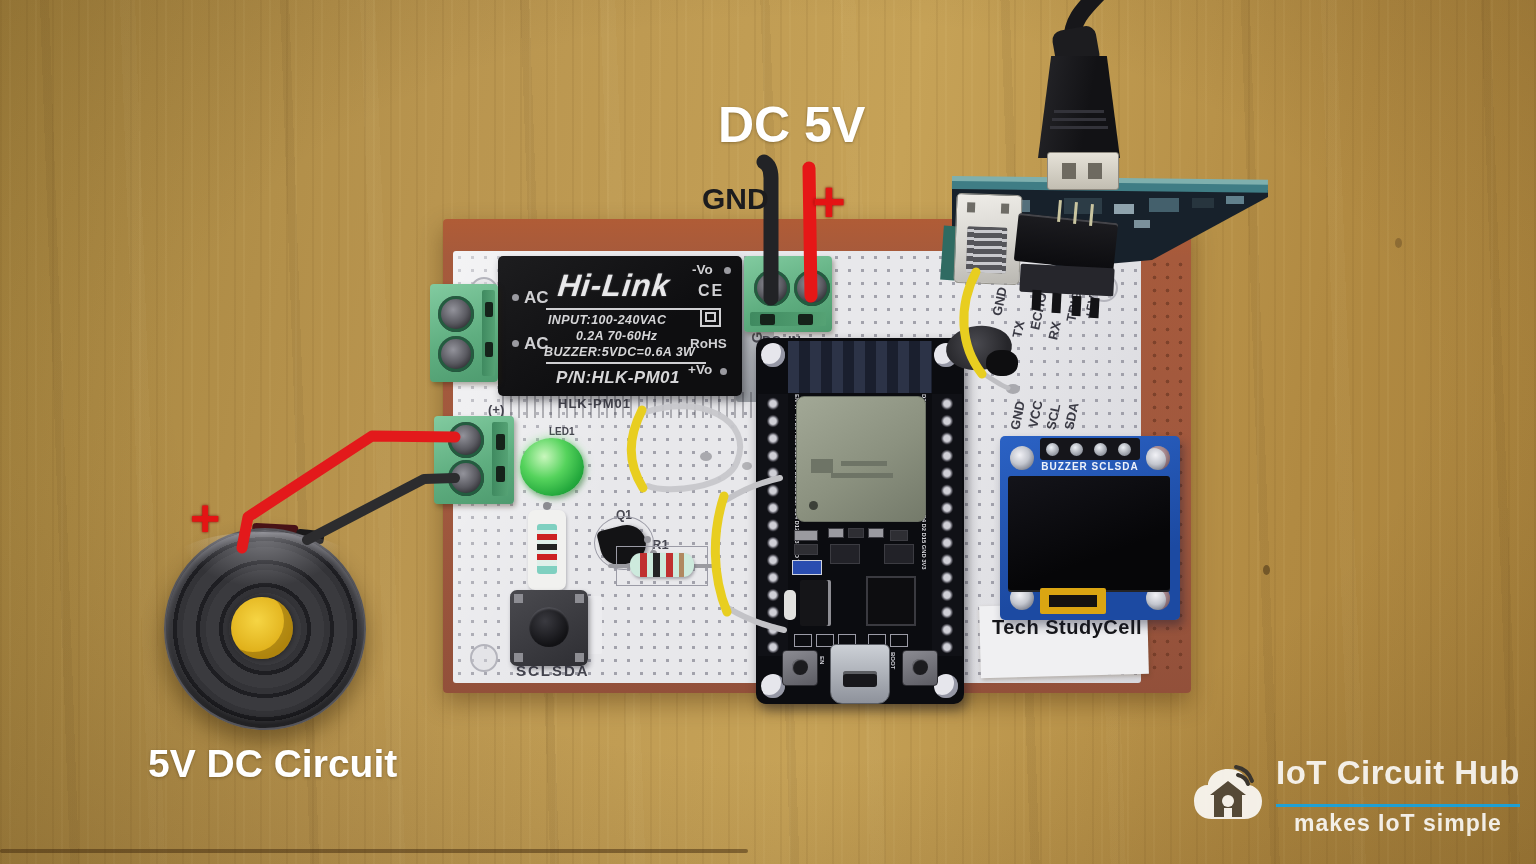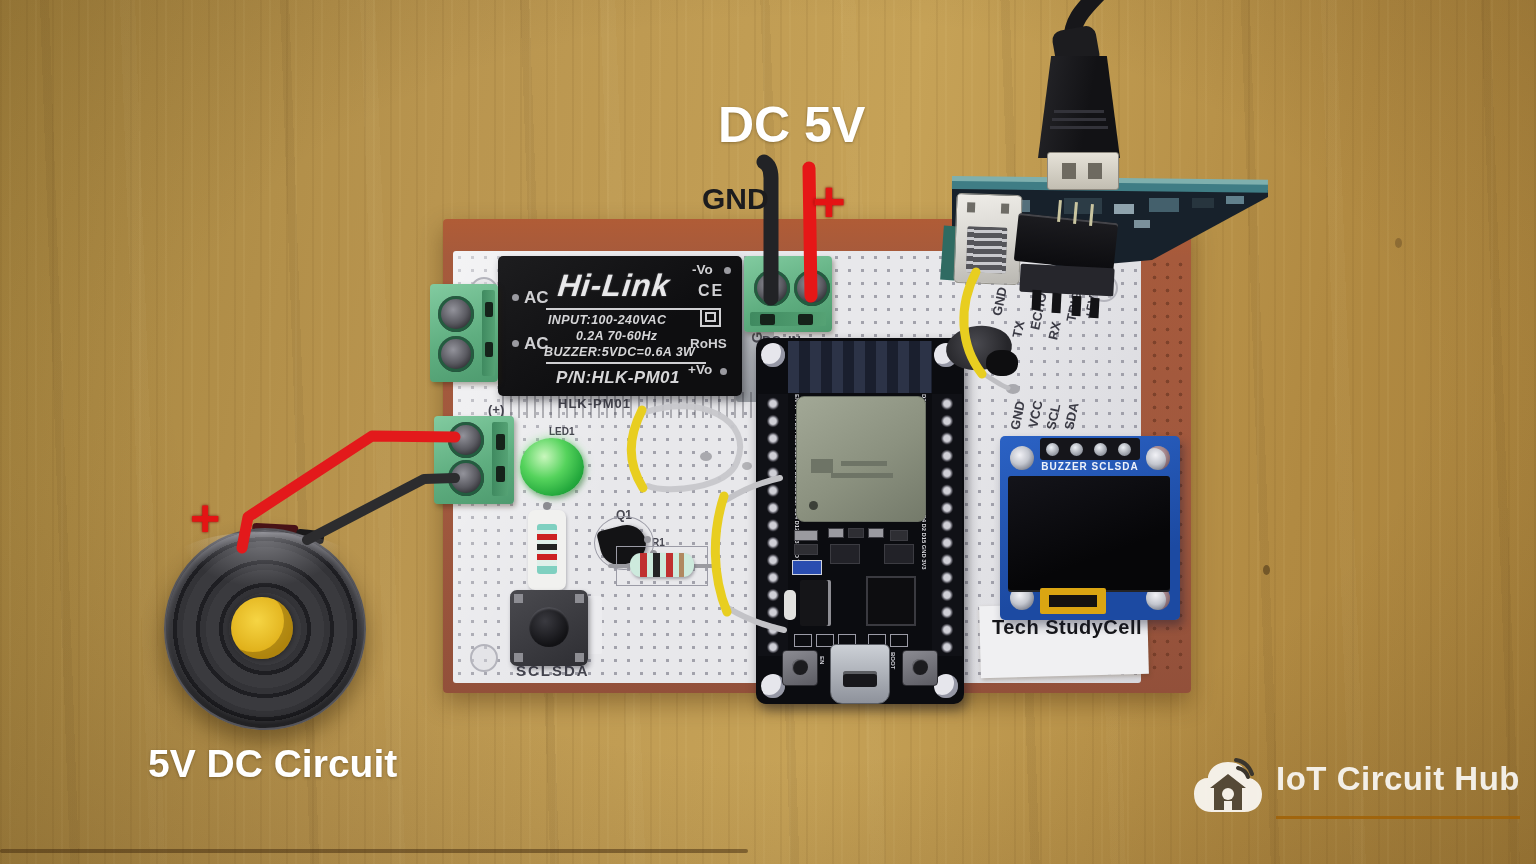--- a/index.html
+++ b/index.html
@@ -107,21 +107,21 @@
     border:2px solid #55555b;}
   .buzz-hi{left:172px;top:532px;width:182px;height:60px;border-radius:50%;
     background:radial-gradient(ellipse at 50% 0%,rgba(225,225,232,.4),transparent 65%);}
   .buzz-dot{left:231px;top:597px;width:62px;height:62px;border-radius:50%;
     background:radial-gradient(circle at 42% 38%,#f6d544,#ddab14 70%);
     box-shadow:inset -9px -7px 0 rgba(90,60,0,.35),0 0 6px rgba(0,0,0,.5);}
   
   .anno{position:absolute;font-weight:800;white-space:nowrap;}
   .wm{left:1192px;top:754px;display:flex;align-items:center;gap:12px;opacity:.88;}
   .wm-text{color:#fff;text-align:center;}
-  .wm-title{font-size:33px;font-weight:800;letter-spacing:.5px;border-bottom:3px solid #a16207;padding-bottom:18px;}
+  .wm-title{font-size:33px;font-weight:800;letter-spacing:.5px;border-bottom:3px solid #0ea5e9;padding-bottom:12px;}
   .wm-sub{font-size:23px;font-weight:800;letter-spacing:1px;margin-top:3px;}
   .pinlbl{position:absolute;font-size:13px;font-weight:bold;color:#3b3b45;transform:rotate(-78deg);transform-origin:left bottom;white-space:nowrap;}
 </style>
 </head>
 <body>
 
 <div class="abs wood"></div>
 <div class="abs grain1"></div>
 <div class="abs grain2"></div>
 <div class="abs seam" style="left:0;top:849px;width:748px;height:4px;"></div>
@@ -136,21 +136,21 @@
 <div class="abs perfhole" style="left:470px;top:644px;width:24px;height:24px;"></div>
 <div class="abs perfhole" style="left:1090px;top:274px;width:24px;height:24px;"></div>
 <div class="abs perfhole" style="left:1094px;top:634px;width:28px;height:28px;"></div>
 
 <span class="lbl" style="left:558px;top:396px;font-size:13px;letter-spacing:1px;">HLK-PM01</span>
 <span class="lbl" style="left:488px;top:402px;font-size:13px;">(+)</span>
 <span class="lbl" style="left:438px;top:484px;font-size:12px;transform:rotate(-2deg);">BUZZER(⊥)</span>
 <span class="lbl" style="left:452px;top:368px;font-size:11px;opacity:.8;">AC</span>
 <span class="lbl" style="left:549px;top:426px;font-size:10px;text-align:right;">LED1</span>
 <span class="lbl" style="left:616px;top:508px;font-size:12px;">Q1</span>
-<span class="lbl" style="left:652px;top:537px;font-size:10px;">R1</span>
+<span class="lbl" style="left:652px;top:537px;font-size:13px;">R1</span>
 <span class="lbl" style="left:530px;top:644px;font-size:15px;letter-spacing:2px;">STOP</span>
 <span class="lbl" style="left:516px;top:662px;font-size:15px;letter-spacing:2px;">SCLSDA</span>
 
 <span class="pinlbl" style="left:1004px;top:302px;">GND</span>
 <span class="pinlbl" style="left:1024px;top:324px;">TX</span>
 <span class="pinlbl" style="left:1042px;top:316px;">ECHO</span>
 <span class="pinlbl" style="left:1060px;top:326px;">RX</span>
 <span class="pinlbl" style="left:1078px;top:308px;">TRIG</span>
 <span class="pinlbl" style="left:1096px;top:305px;">+5V</span>
 
@@ -379,14 +379,15 @@
   <svg width="72" height="70" viewBox="0 0 72 70">
     <path d="M36 8 C22 8 16 18 16 24 C6 24 2 32 2 40 C2 52 10 58 20 58 L52 58 C64 58 70 50 70 40 C70 30 62 24 56 24 C54 14 48 8 36 8 Z" fill="#ffffff"></path>
     <path d="M44 6 q12 2 16 14" stroke="#2b2b2b" stroke-width="4" fill="none" stroke-linecap="round"></path>
     <path d="M46 14 q8 2 10 9" stroke="#2b2b2b" stroke-width="4" fill="none" stroke-linecap="round"></path>
     <polygon points="18,34 36,20 54,34 50,34 50,56 22,56 22,34" fill="#4a4236"></polygon>
     <circle cx="36" cy="40" r="6" fill="#ffffff"></circle>
     <rect x="32" y="47" width="8" height="9" fill="#ffffff"></rect>
   </svg>
   <div class="wm-text">
     <div class="wm-title">IoT Circuit Hub</div>
+    <div class="wm-sub">makes IoT simple</div>
   </div>
 </div>
 
 </body></html>

